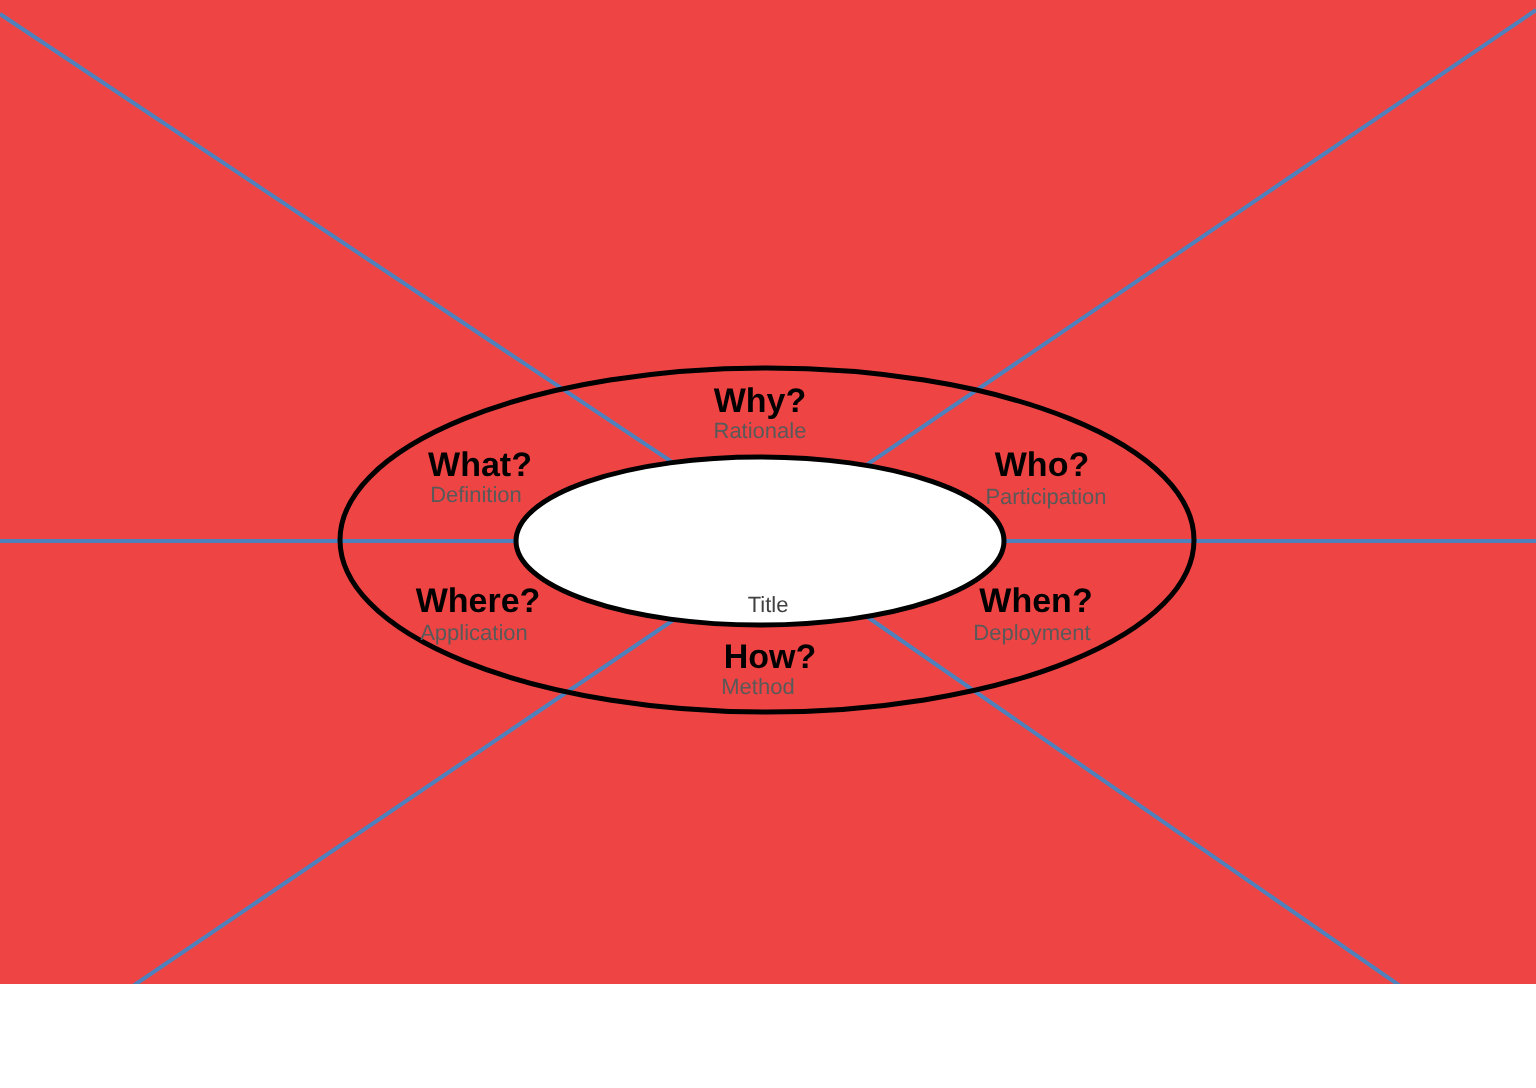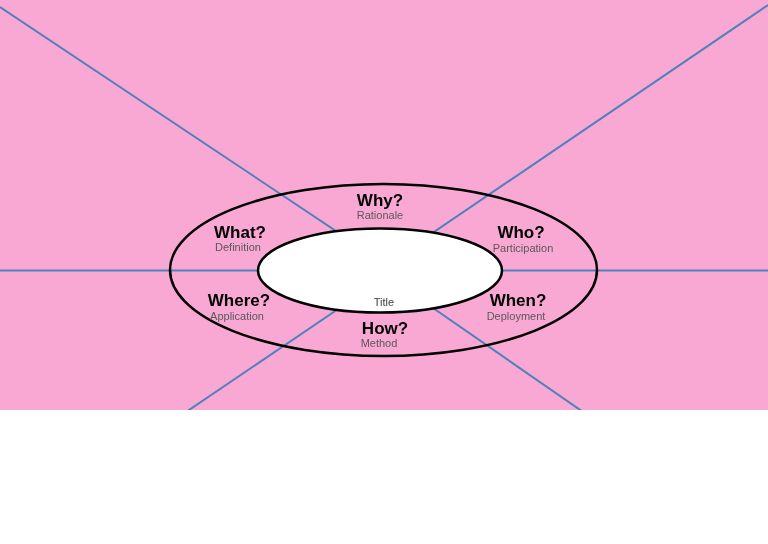--- a/index.html
+++ b/index.html
@@ -4,22 +4,22 @@
 <style>
   html, body {
     margin: 0;
     padding: 0;
     background: #ffffff;
     font-family: "Liberation Sans", sans-serif;
   }
   .canvas {
     position: relative;
     width: 768px;
-    height: 410px;
-    background: #f9a8d4;
+    height: 492px;
+    background: #ef4444;
     overflow: hidden;
   }
   svg { display: block; }
   text.question {
     font-family: "Liberation Sans", sans-serif;
     font-size: 17px;
     font-weight: bold;
     text-anchor: middle;
   }
   text.descriptor {

